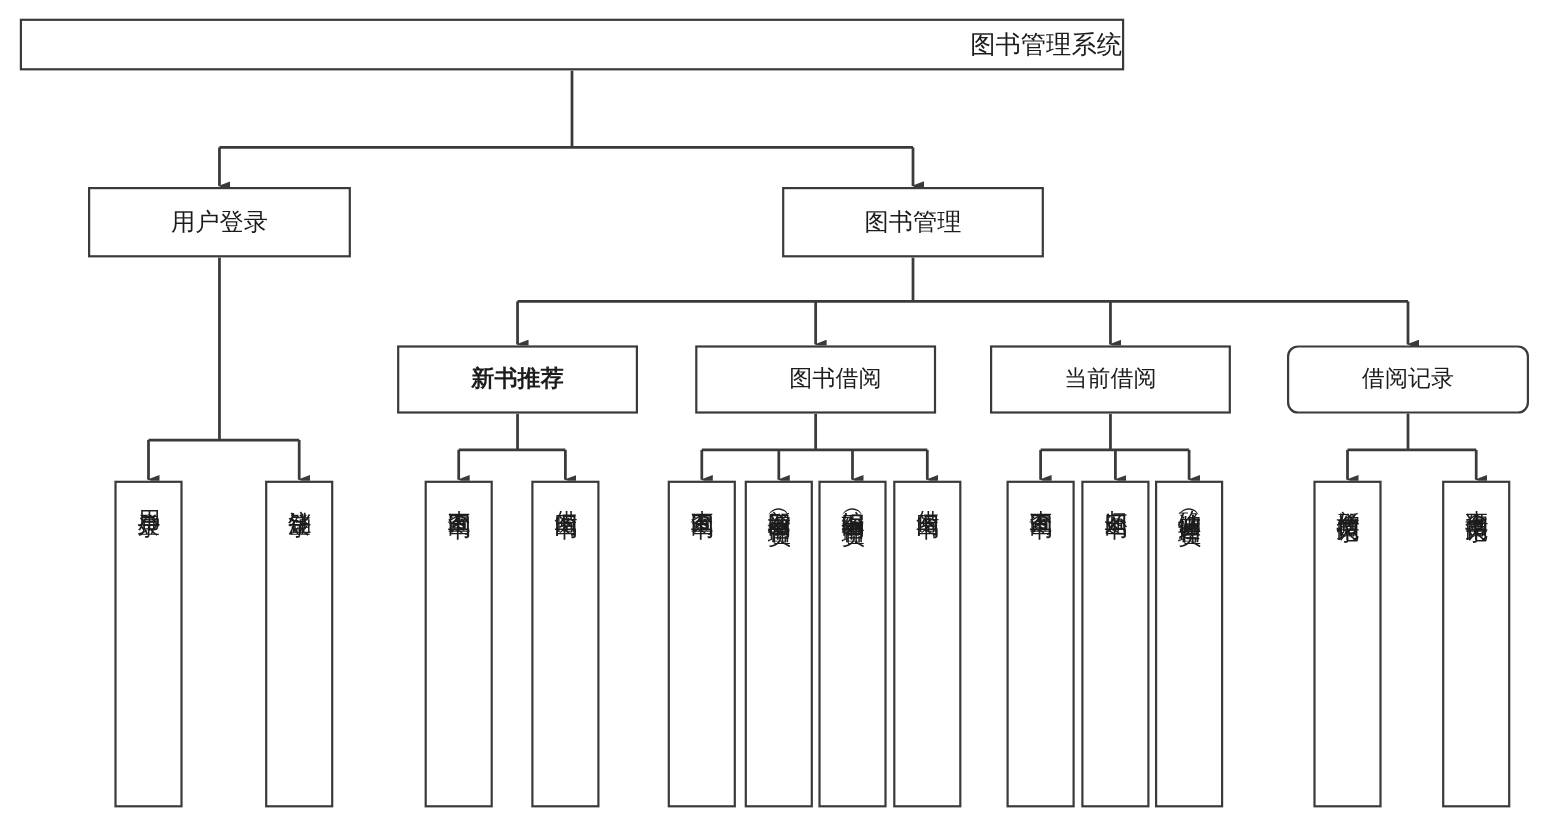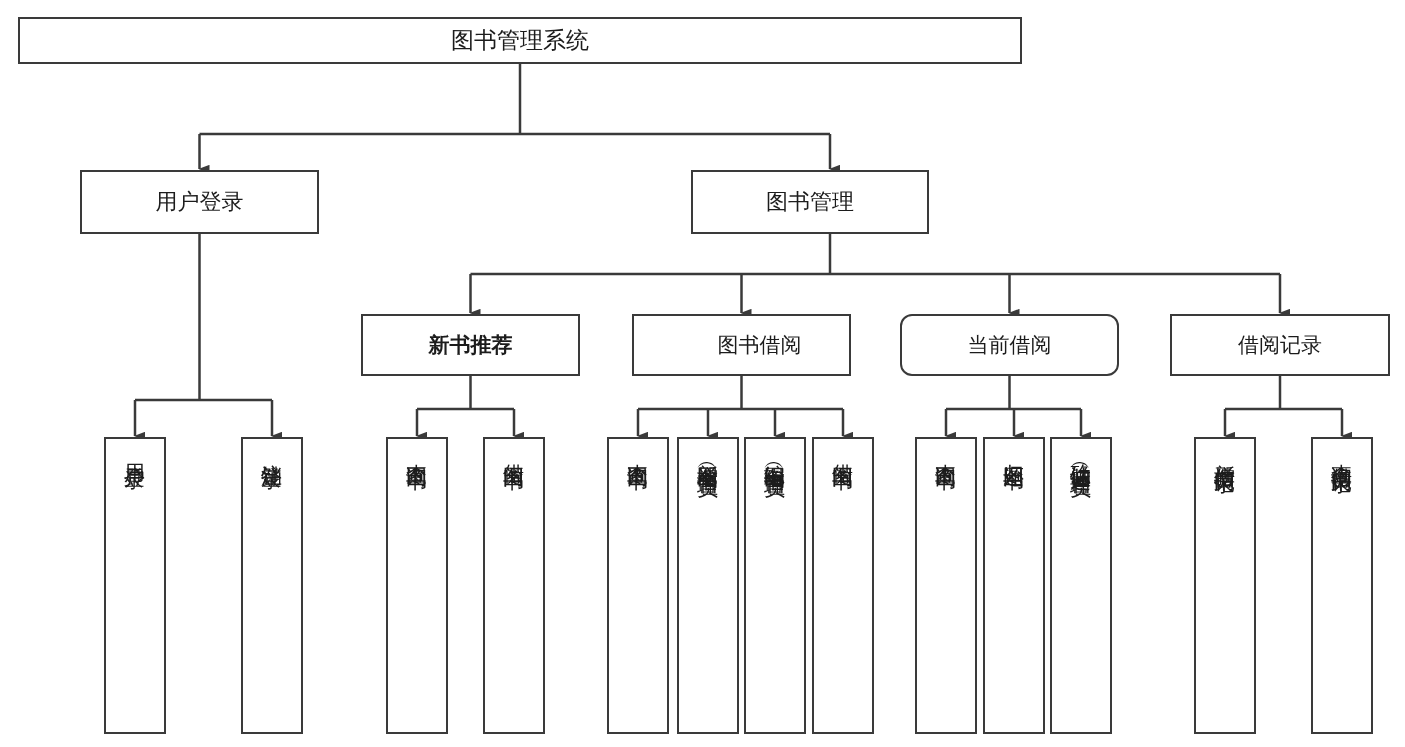--- a/index.html
+++ b/index.html
@@ -116,43 +116,43 @@
         <path d="M946,409 L946,436" marker-end="url(#arrowhead)"></path>
         <path d="M1014,409 L1014,436" marker-end="url(#arrowhead)"></path>
         <path d="M1081,409 L1081,436" marker-end="url(#arrowhead)"></path>
         <path d="M1280,376 L1280,409"></path>
         <path d="M1225,409 L1342,409"></path>
         <path d="M1225,409 L1225,436" marker-end="url(#arrowhead)"></path>
         <path d="M1342,409 L1342,436" marker-end="url(#arrowhead)"></path>
       </g>
   </svg>
 
-  <div class="node level-0" id="n-root" style="left: 18px; top: 17px; width: 1004px; height: 47px;">
+  <div class="node level-0" id="n-root" style="left: 18px; top: 17px; width: 1004px; height: 47px; justify-content: flex-end;">
     <span class="hlabel">图书管理系统</span>
   </div>
 
   <div id="nodes-level1">
       <div class="node level-1" style="left: 80px; top: 170px; width: 239px; height: 64px;">
         <span class="hlabel">用户登录</span>
       </div>
-      <div class="node level-1" style="left: 691px; top: 170px; width: 238px; height: 64px;">
+      <div class="node level-1" style="left: 711px; top: 170px; width: 238px; height: 64px;">
         <span class="hlabel">图书管理</span>
       </div>
     </div>
   <div id="nodes-level2">
       <div class="node level-2" style="left: 361px; top: 314px; width: 219px; height: 62px; font-weight: bold;">
         <span class="hlabel">新书推荐</span>
       </div>
       <div class="node level-2" style="left: 632px; top: 314px; width: 219px; height: 62px; padding-left: 36px;">
         <span class="hlabel">图书借阅</span>
       </div>
-      <div class="node level-2" style="left: 900px; top: 314px; width: 219px; height: 62px; border-radius: 12px;">
+      <div class="node level-2" style="left: 900px; top: 314px; width: 219px; height: 62px;">
         <span class="hlabel">当前借阅</span>
       </div>
-      <div class="node level-2" style="left: 1170px; top: 314px; width: 220px; height: 62px;">
+      <div class="node level-2" style="left: 1170px; top: 314px; width: 220px; height: 62px; border-radius: 10px;">
         <span class="hlabel">借阅记录</span>
       </div>
     </div>
   <div id="nodes-leaves">
       <div class="node leaf" style="left: 104px; top: 437px; width: 62px; height: 297px;">
         <span class="vlabel">用户登录</span>
       </div>
       <div class="node leaf" style="left: 241px; top: 437px; width: 62px; height: 297px;">
         <span class="vlabel">注销登录</span>
       </div>

